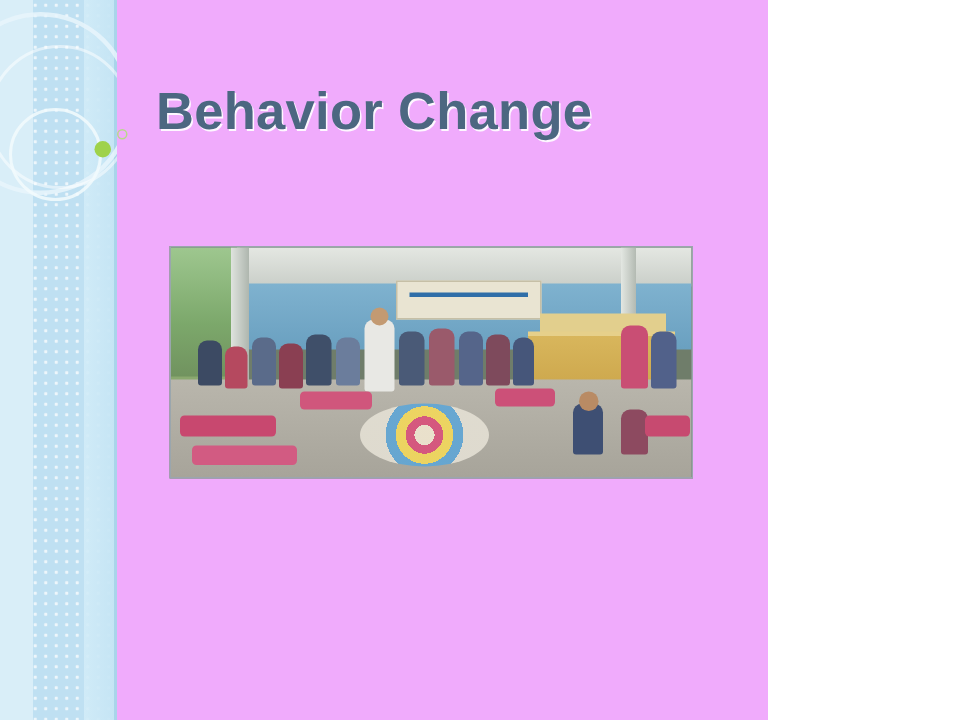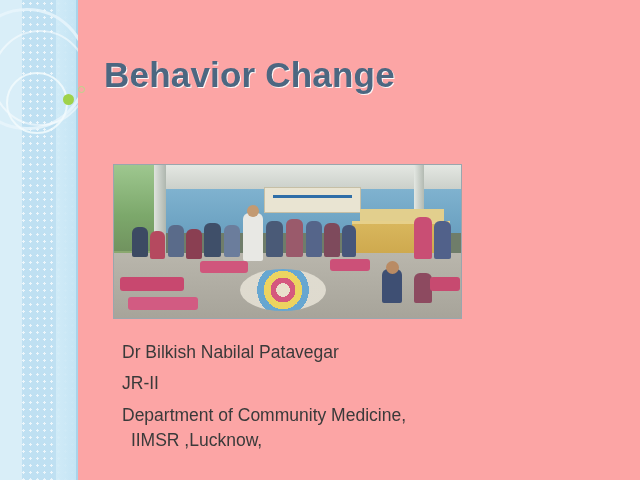--- a/index.html
+++ b/index.html
@@ -8,23 +8,23 @@
   }
   body {
     width: 640px;
     height: 480px;
     background: #ffffff;
     font-family: "Liberation Sans", sans-serif;
     overflow: hidden;
   }
   .slide {
     position: relative;
-    width: 640px;
-    height: 480px;
-    background: #fca5a5;
+    width: 512px;
+    height: 480px;
+    background: #f0abfc;
     overflow: hidden;
   }
 
   
   .left-band {
     position: absolute;
     left: 0;
     top: 0;
     width: 78px;
     height: 480px;
@@ -307,20 +307,14 @@
       <div class="pic-person" style="left:300px; top:108px; width:18px; height:30px; background:#8d4a60;"></div>
 
       <div class="pic-mat" style="left:6px; top:112px; width:64px; height:14px; background:#c8486f;"></div>
       <div class="pic-mat" style="left:14px; top:132px; width:70px; height:13px; background:#d25b82;"></div>
       <div class="pic-mat" style="left:86px; top:96px; width:48px; height:12px; background:#d0567c;"></div>
       <div class="pic-mat" style="left:216px; top:94px; width:40px; height:12px; background:#cc5078;"></div>
       <div class="pic-mat" style="left:316px; top:112px; width:30px; height:14px; background:#c74a70;"></div>
     </div>
   </div>
 
-  <div class="body-text">
-    <p class="line">Dr Bilkish Nabilal Patavegar</p>
-    <p class="line">JR-II</p>
-    <p class="line tight">Department of Community Medicine,</p>
-    <p class="line indent"> IIMSR ,Lucknow,</p>
-  </div>
 
 </div>
 
 </body></html>

